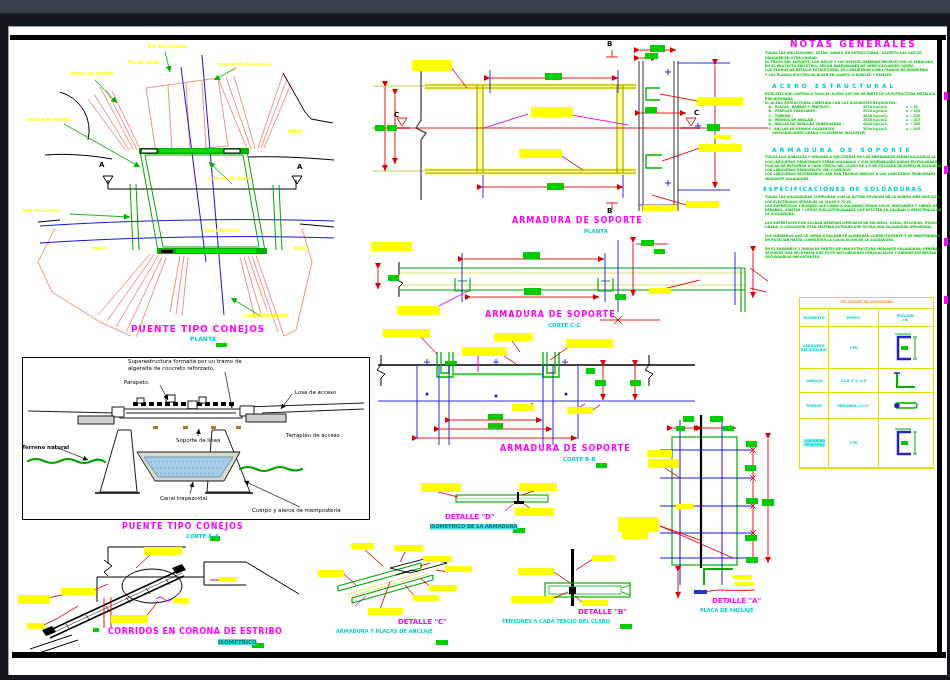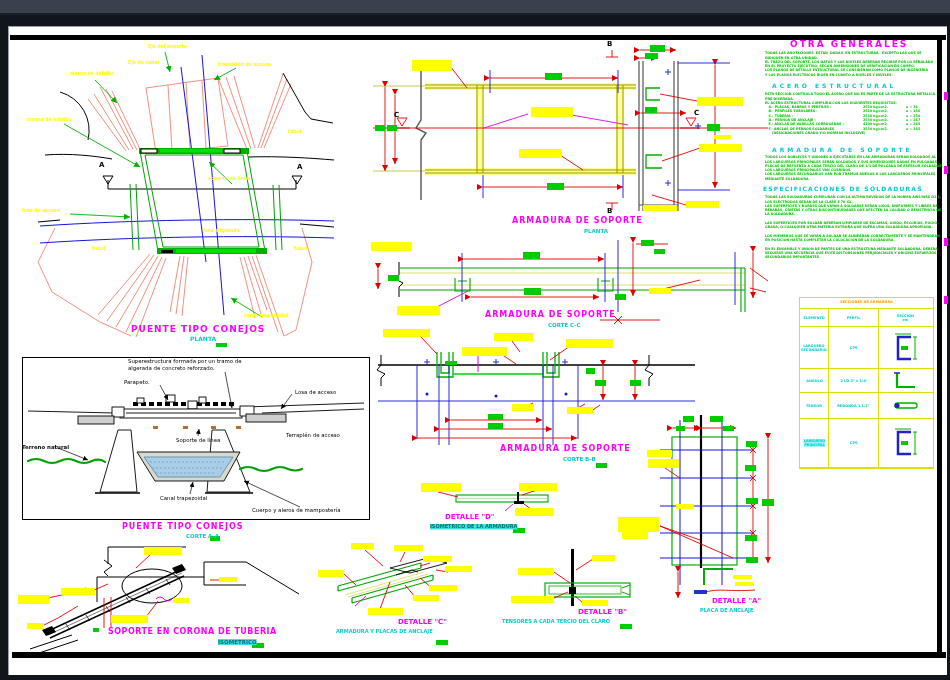--- a/index.html
+++ b/index.html
@@ -427,40 +427,40 @@
     <div class="lbl" style="left: 394px; top: 112px; font-size: 7px; color: rgb(0, 0, 0);">C</div>
     <div class="lbl" style="left: 694px; top: 110px; font-size: 7px; color: rgb(0, 0, 0);">C</div>
     <div class="lbl" style="left: 512px; top: 217px; font-size: 8px; color: rgb(255, 0, 255); letter-spacing: 1px;">ARMADURA DE SOPORTE</div>
     <div class="lbl scaled" style="left: 584px; top: 228px; font-size: 11px; color: rgb(0, 204, 204);">PLANTA</div>
     <div class="lbl" style="left: 485px; top: 311px; font-size: 8px; color: rgb(255, 0, 255); letter-spacing: 1px;">ARMADURA DE SOPORTE</div>
     <div class="lbl scaled" style="left: 548px; top: 322px; font-size: 11px; color: rgb(0, 204, 204);">CORTE C-C</div>
     <div class="lbl" style="left: 500px; top: 445px; font-size: 8px; color: rgb(255, 0, 255); letter-spacing: 1px;">ARMADURA DE SOPORTE</div>
     <div class="lbl scaled" style="left: 563px; top: 456px; font-size: 11px; color: rgb(0, 204, 204);">CORTE B-B</div>
     <div class="lbl" style="left: 122px; top: 523px; font-size: 8px; color: rgb(255, 0, 255); letter-spacing: 1px;">PUENTE TIPO CONEJOS</div>
     <div class="lbl scaled" style="left: 186px; top: 533px; font-size: 11px; color: rgb(0, 204, 204);">CORTE A-A</div>
-    <div class="lbl" style="left: 108px; top: 628px; font-size: 8px; color: rgb(255, 0, 255); letter-spacing: 0.5px;">SOPORTE EN CORONA DE TUBERIA</div>
+    <div class="lbl" style="left: 108px; top: 628px; font-size: 8px; color: rgb(255, 0, 255); letter-spacing: 0.5px;">CORRIDOS EN CORONA DE ESTRIBO</div>
     <div class="lbl scaled" style="left: 218px; top: 639px; font-size: 11px; color: rgb(0, 112, 112); background: rgb(64, 224, 224);">ISOMETRICO</div>
     <div class="lbl" style="left: 445px; top: 514px; font-size: 7px; color: rgb(255, 0, 255);">DETALLE "D"</div>
     <div class="lbl scaled" style="left: 430px; top: 524px; font-size: 10px; color: rgb(0, 112, 112); background: rgb(64, 224, 224);">ISOMETRICO DE LA ARMADURA</div>
     <div class="lbl" style="left: 398px; top: 619px; font-size: 7px; color: rgb(255, 0, 255);">DETALLE "C"</div>
     <div class="lbl scaled" style="left: 336px; top: 629px; font-size: 10px; color: rgb(0, 204, 204);">ARMADURA Y PLACAS DE ANCLAJE</div>
     <div class="lbl" style="left: 578px; top: 609px; font-size: 7px; color: rgb(255, 0, 255);">DETALLE "B"</div>
     <div class="lbl scaled" style="left: 502px; top: 619px; font-size: 10px; color: rgb(0, 204, 204);">TENSORES A CADA TERCIO DEL CLARO</div>
     <div class="lbl" style="left: 712px; top: 598px; font-size: 7px; color: rgb(255, 0, 255);">DETALLE "A"</div>
     <div class="lbl scaled" style="left: 700px; top: 608px; font-size: 10px; color: rgb(0, 204, 204);">PLACA DE ANCLAJE</div>
     <div class="lbl scaled" style="left: 128px; top: 358px; font-size: 10.8px; color: rgb(0, 0, 0); font-weight: normal;">Superestructura formada por un tramo de</div>
     <div class="lbl scaled" style="left: 128px; top: 365px; font-size: 10.8px; color: rgb(0, 0, 0); font-weight: normal;">algerada de concreto reforzado.</div>
     <div class="lbl scaled" style="left: 124px; top: 379px; font-size: 10.8px; color: rgb(0, 0, 0); font-weight: normal;">Parapeto.</div>
     <div class="lbl scaled" style="left: 295px; top: 389px; font-size: 10.8px; color: rgb(0, 0, 0); font-weight: normal;">Losa de acceso</div>
     <div class="lbl scaled" style="left: 286px; top: 432px; font-size: 10.8px; color: rgb(0, 0, 0); font-weight: normal;">Terraplén de acceso</div>
     <div class="lbl scaled" style="left: 176px; top: 437px; font-size: 10.8px; color: rgb(0, 0, 0); font-weight: normal;">Soporte de línea</div>
     <div class="lbl scaled" style="left: 22px; top: 444px; font-size: 10.8px; color: rgb(0, 0, 0);">Terreno natural</div>
     <div class="lbl scaled" style="left: 160px; top: 495px; font-size: 10.8px; color: rgb(0, 0, 0); font-weight: normal;">Canal trapezoidal</div>
     <div class="lbl scaled" style="left: 252px; top: 507px; font-size: 10.8px; color: rgb(0, 0, 0); font-weight: normal;">Cuerpo y aleros de mampostería</div>
-    <div class="lbl" style="left: 790px; top: 40px; font-size: 9px; color: rgb(255, 0, 255); letter-spacing: 2px;">OTRA GENERALES</div>
+    <div class="lbl" style="left: 790px; top: 40px; font-size: 9px; color: rgb(255, 0, 255); letter-spacing: 2px;">NOTAS GENERALES</div>
     <div class="lbl" style="left: 772px; top: 83px; font-size: 6px; color: rgb(0, 204, 204); letter-spacing: 3px;">ACERO ESTRUCTURAL</div>
     <div class="lbl" style="left: 772px; top: 147px; font-size: 6px; color: rgb(0, 204, 204); letter-spacing: 3px;">ARMADURA DE SOPORTE</div>
     <div class="lbl" style="left: 763px; top: 186px; font-size: 6px; color: rgb(0, 204, 204); letter-spacing: 1.2px;">ESPECIFICACIONES DE SOLDADURAS</div>
   </div>
 
 <div id="notes-layer">
   <div class="note-col" id="n-general" style="left:765px;top:51px;"><div>TODAS LAS ANOTACIONES  ESTAN  DADAS  EN ESTRUCTURAS,  EXCEPTO LAS QUE SE</div><div>INDIQUEN EN OTRA UNIDAD.</div><div>EL TRAZO DEL SOPORTE, LOS DATOS Y LOS NIVELES DEBERAN REGIRSE POR LO SEÑALADO</div><div>EN EL PROYECTO EJECUTIVO, SEGUN DIMENSIONES DE VERIFICACION EN CAMPO.</div><div>LOS PLANOS DE DETALLE ESTRUCTURAL SE CONSIDERAN COMO PLANOS DE INGENIERIA</div><div>Y LOS PLANOS ELECTRICOS RIGEN EN CUANTO A NIVELES Y NIVELES.</div></div>
   <div class="note-col" id="n-acero" style="left:765px;top:92px;"><div>ESTA SECCION CONTROLA TODO EL ACERO QUE NO ES PARTE DE LA ESTRUCTURA METALICA</div><div>PRE-DISEÑADA.</div><div>EL ACERO ESTRUCTURAL CUMPLIRA CON LOS SIGUIENTES REQUISITOS:</div><div class="acero-row"><span class="n">   A.- PLACAS, BARRAS Y PERFILES :</span><span class="v">2530 kg/cm2.</span><span class="g">e = 36</span></div><div class="acero-row"><span class="n">   B.- PERFILES TUBULARES :</span><span class="v">2520 kg/cm2.</span><span class="g">e = 250</span></div><div class="acero-row"><span class="n">   C.- TUBERIA :</span><span class="v">2530 kg/cm2.</span><span class="g">e = 250</span></div><div class="acero-row"><span class="n">   D.- PERNOS DE ANCLAJE :</span><span class="v">2530 kg/cm2.</span><span class="g">e = 267</span></div><div class="acero-row"><span class="n">   E.- ANCLAS DE VARILLAS CORRUGADAS :</span><span class="v">4200 kg/cm2.</span><span class="g">e = 245</span></div><div class="acero-row"><span class="n">   F.- ANCLAS DE PERNOS SOLDABLES</span><span class="v">2530 kg/cm2.</span><span class="g">e = 345</span></div><div>      (DESIGNACIONES GRADO Y/O NORMAS INCLUSIVE)</div></div>
   <div class="note-col" id="n-armadura" style="left:765px;top:155px;"><div>TODOS LOS DOBLECES Y UNIONES A EJECUTARSE EN LAS ARMADURAS SERAN SOLDADOS AL</div><div>LOS LARGUEROS PRINCIPALES SERAN SOLDADOS Y SUS DIMENSIONES DADAS EN PULGADAS.</div><div>PLACAS DE REFUERZO A CADA TERCIO DEL CLARO DE 1/3 DE PULGADA DE ESPESOR SOLDADAS.</div><div>LOS LARGUEROS PRINCIPALES VAN CORRIDOS.</div><div>LOS LARGUEROS SECUNDARIOS VAN POR TRAMOS ANEXOS A LOS LARGUEROS PRINCIPALES</div><div>MEDIANTE SOLDADURA.</div></div>
   <div class="note-col" id="n-soldadura" style="left:765px;top:195px;"><div>TODAS LAS SOLDADURAS CUMPLIRAN CON LA ULTIMA REVISION DE LA NORMA AWS/WSE D1.1,</div><div>LOS ELECTRODOS SERAN DE LA CLASE E 70 XX.</div><div>LAS SUPERFICIES Y BORDES QUE VAYAN A SOLDARSE SERAN LISOS, UNIFORMES Y LIBRES DE</div><div>REBABAS, GRIETAS Y OTRAS DISCONTINUIDADES QUE AFECTEN LA CALIDAD O RESISTENCIA DE</div><div>LA SOLDADURA.</div><div>&nbsp;</div><div>LAS SUPERFICIES POR SOLDAR DEBERAN LIMPIARSE DE ESCAMAS, OXIDO, ESCORIAS, POLVO,</div><div>GRASA, O CUALQUIER OTRA MATERIA EXTRAÑA QUE SUFRA UNA SOLDADURA APROPIADA.</div><div>&nbsp;</div><div>LOS MIEMBROS QUE SE VAYAN A SOLDAR SE ALINEARAN CORRECTAMENTE Y SE MANTENDRAN</div><div>EN POSICION HASTA COMPLETAR LA COLOCACION DE LA SOLDADURA.</div><div>&nbsp;</div><div>EN EL ENSAMBLE Y UNION DE PARTES DE UNA ESTRUCTURA MEDIANTE SOLDADURA, DEBERA</div><div>SEGUIRSE UNA SECUENCIA QUE EVITE DISTORSIONES PERJUDICIALES Y ORIGINE ESFUERZOS</div><div>SECUNDARIOS IMPORTANTES.</div></div>

